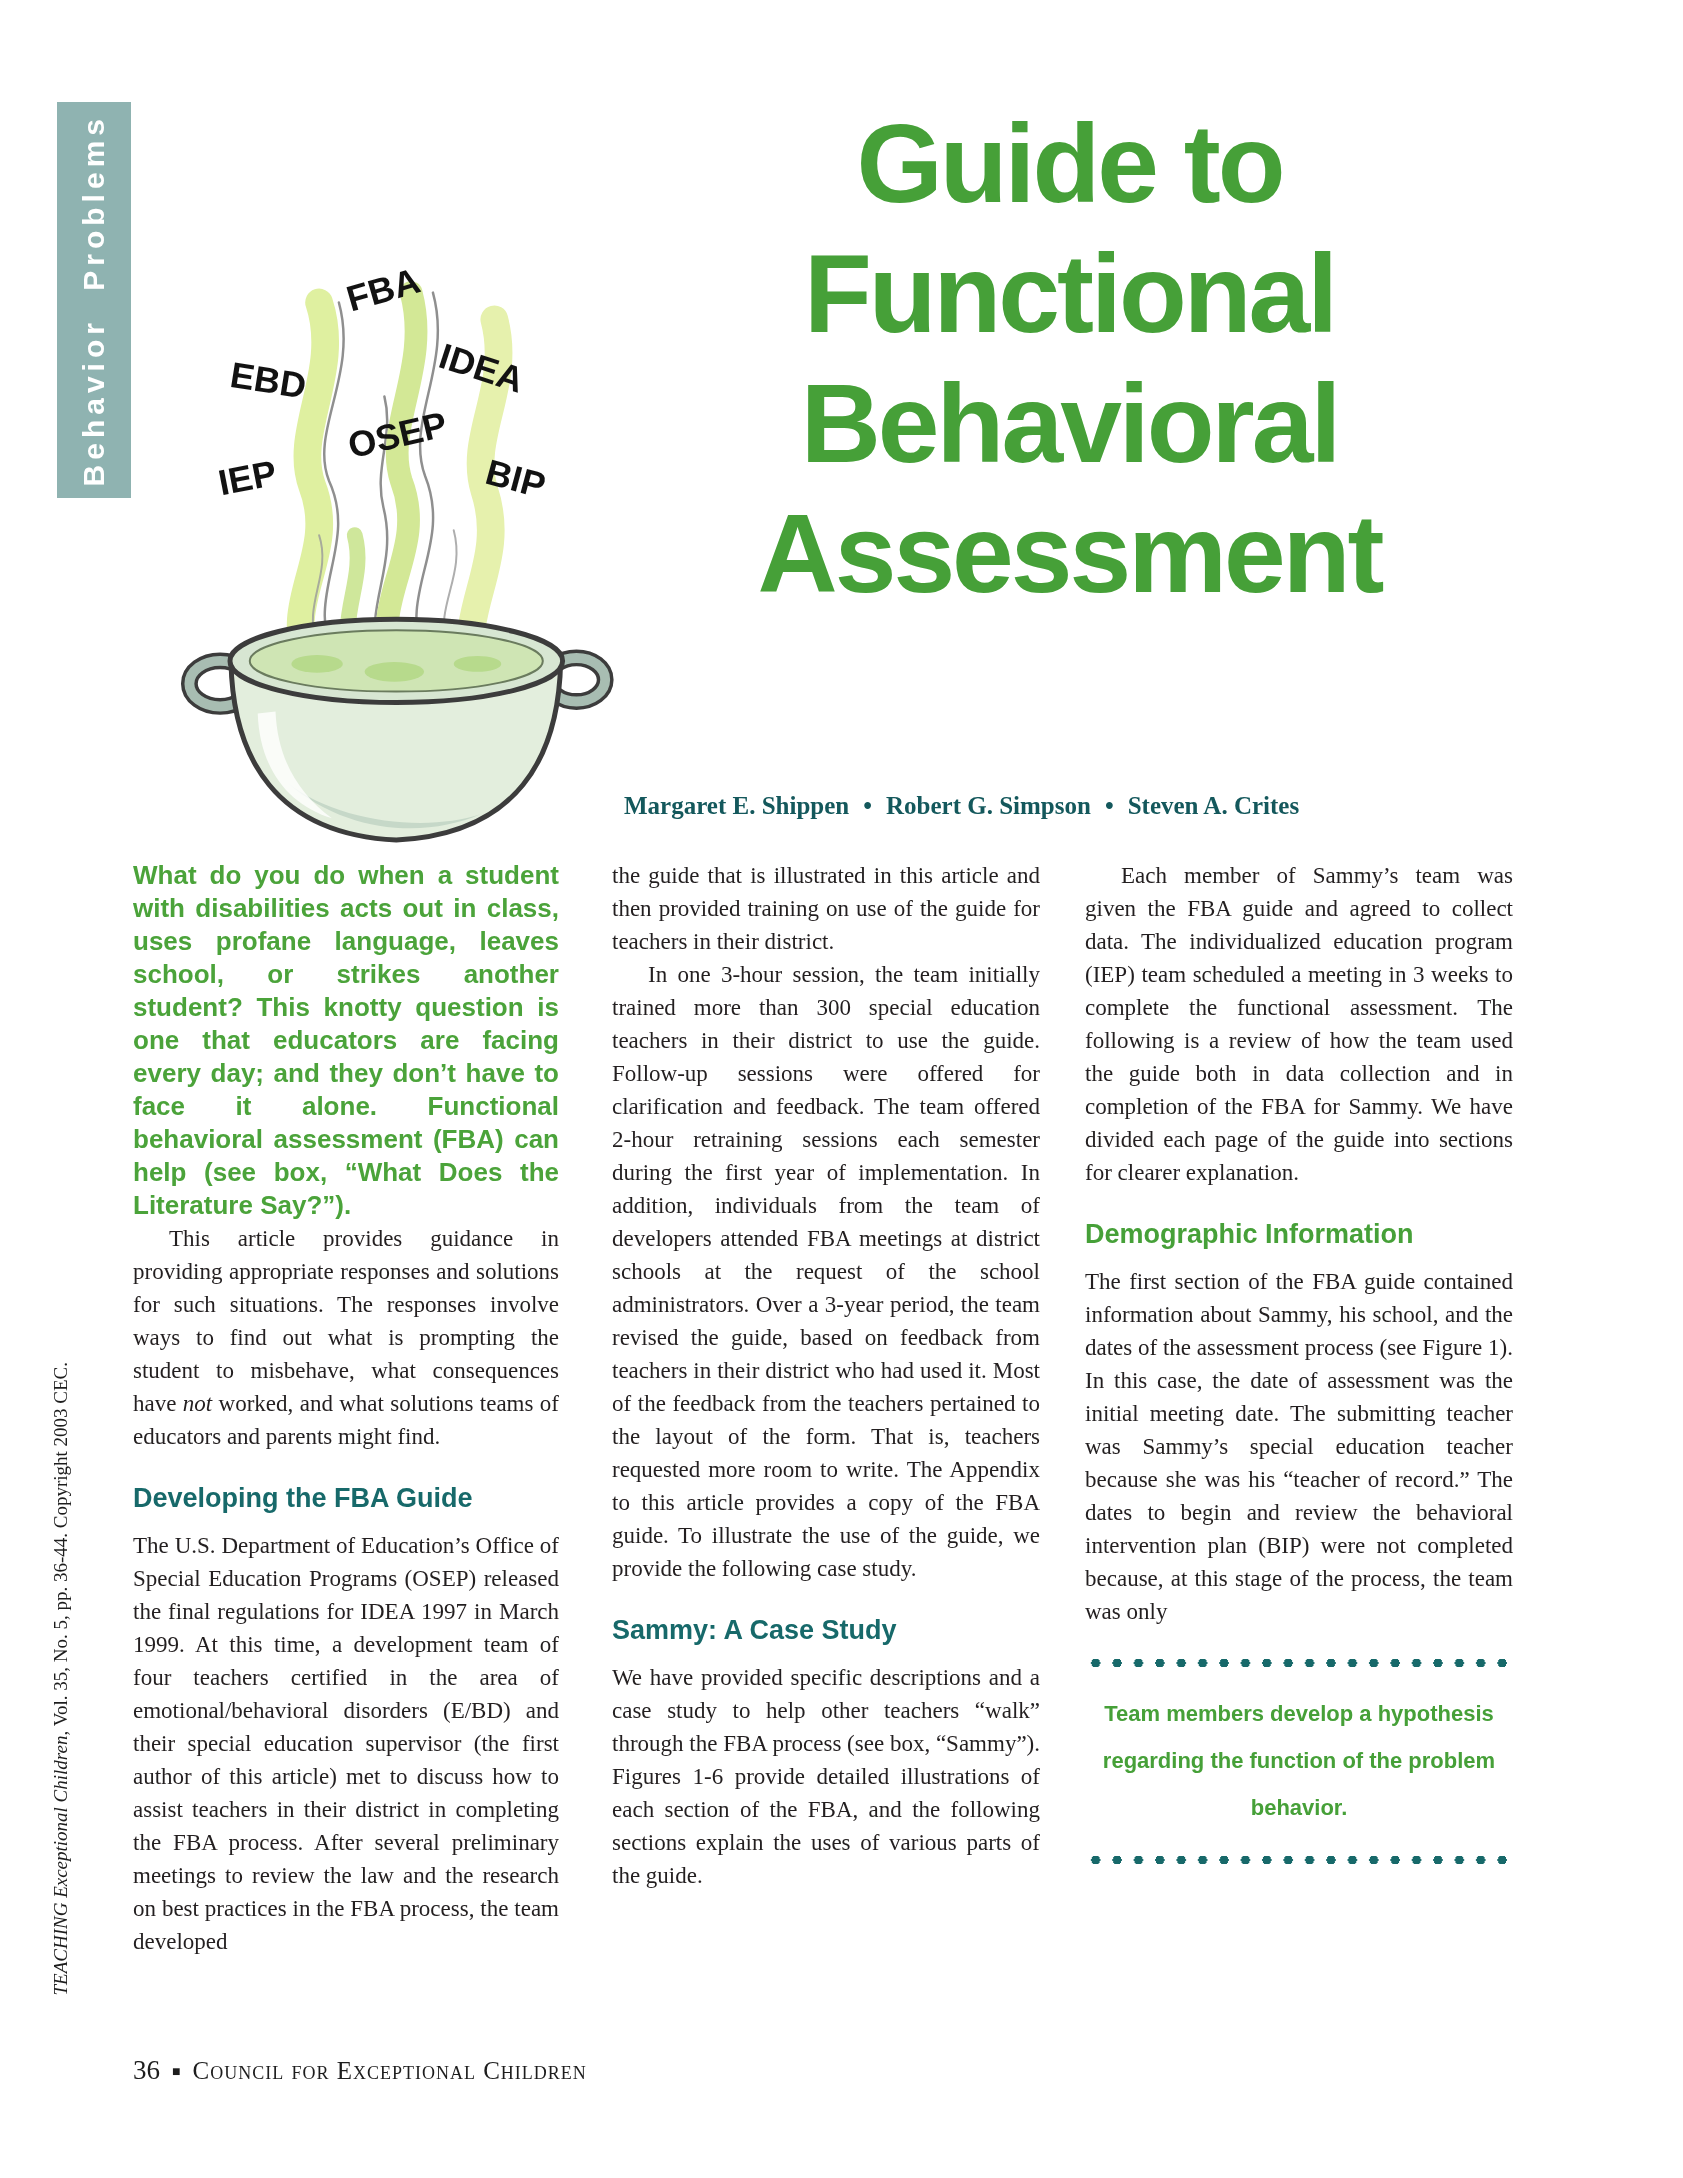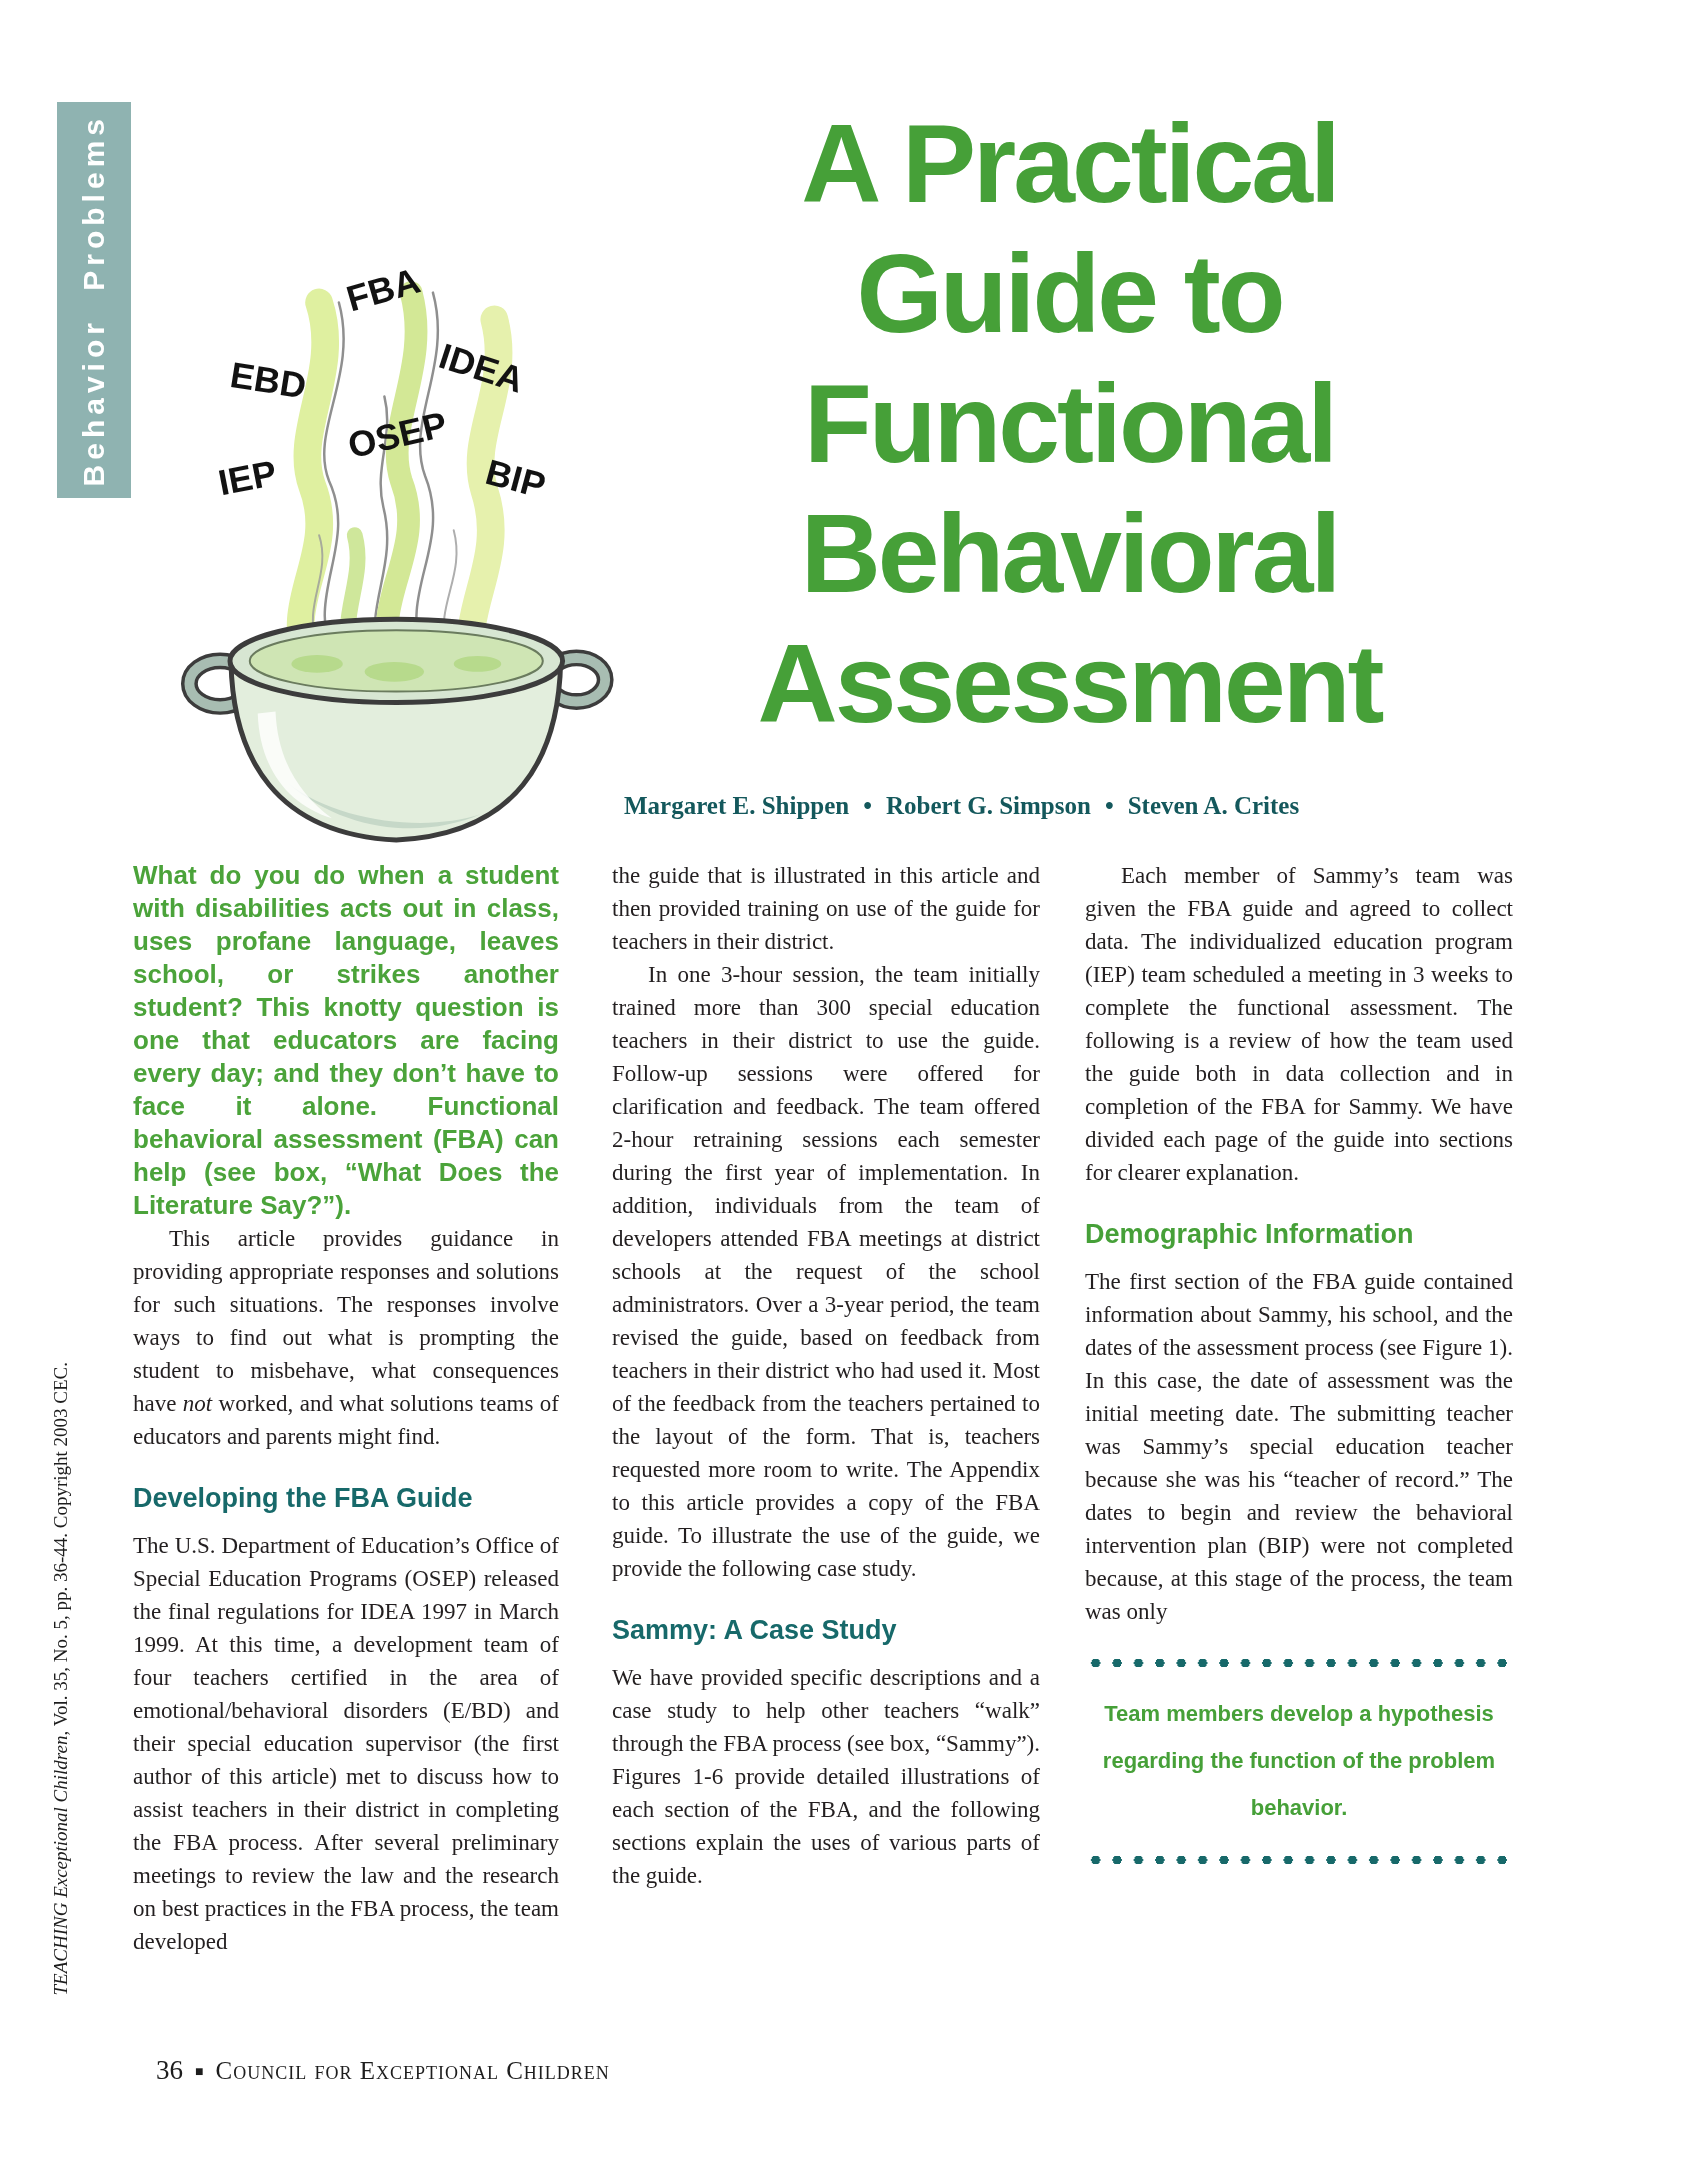--- a/index.html
+++ b/index.html
@@ -57,21 +57,21 @@
 
   
   .pullquote{margin-top:30px;}
   .dotline{height:10px;background-image:radial-gradient(circle closest-side,#17696a 88%,rgba(0,0,0,0) 90%);
            background-size:21.4px 10px;background-repeat:repeat-x;background-position:0 0;}
   .pq-text{font-family:"Liberation Sans",sans-serif;font-weight:700;color:#46a038;
            font-size:22px;line-height:47px;text-align:center;padding:22px 6px 24px 6px;}
 
   
   .footer{position:absolute;left:133px;top:2055px;display:flex;align-items:baseline;
-          font-family:"Liberation Serif",serif;color:#1d1d1d;margin-left:23px;}
+          font-family:"Liberation Serif",serif;color:#1d1d1d;}
   .footer .pn{font-size:27px;}
   .footer .sq{font-size:14px;padding:0 12px;position:relative;top:-3px;}
   .footer .pub{font-size:25px;font-variant:small-caps;letter-spacing:1px;}
 </style>
 </head>
 <body>
 
 <div class="page">
 
   <div class="side-tab">
@@ -123,21 +123,20 @@
   </div>
 
   <div class="float-label lbl-fba">FBA</div>
   <div class="float-label lbl-ebd">EBD</div>
   <div class="float-label lbl-idea">IDEA</div>
   <div class="float-label lbl-osep">OSEP</div>
   <div class="float-label lbl-iep">IEP</div>
   <div class="float-label lbl-bip">BIP</div>
 
   <div class="title">
-    <div>A Practical</div>
     <div>Guide to</div>
     <div>Functional</div>
     <div>Behavioral</div>
     <div>Assessment</div>
   </div>
 
   <div class="authors">
     <span>Margaret E. Shippen</span><span class="sep">•</span><span>Robert G. Simpson</span><span class="sep">•</span><span>Steven A. Crites</span>
   </div>
 

